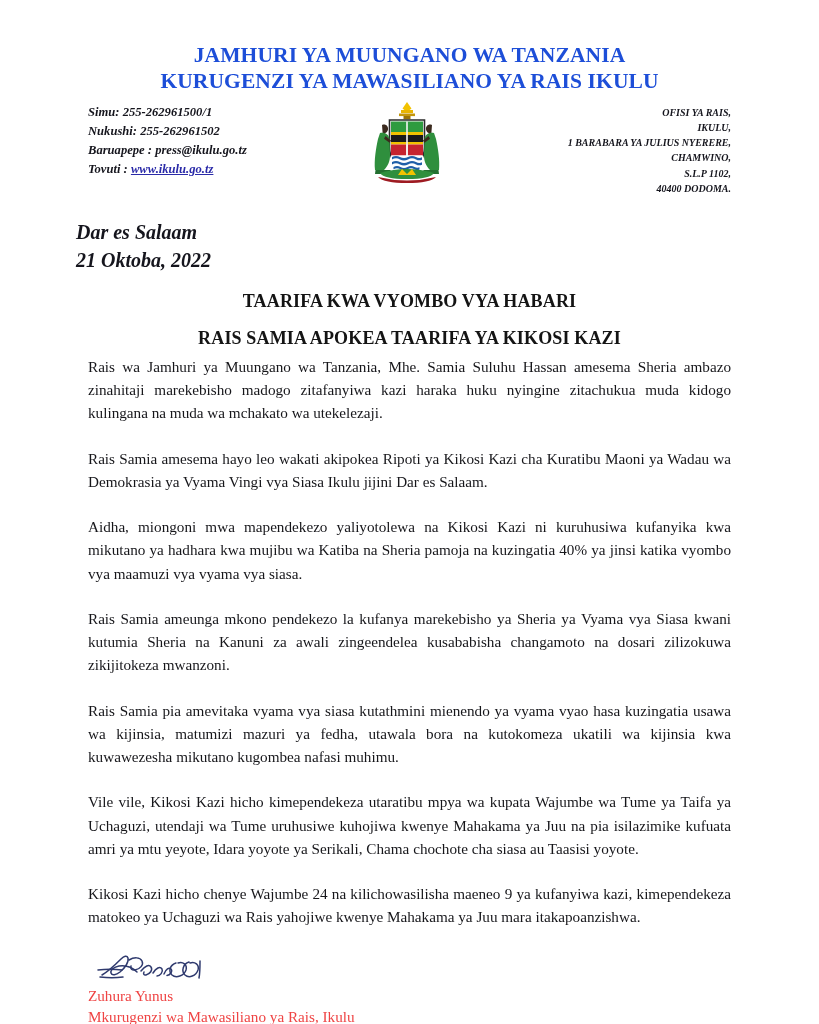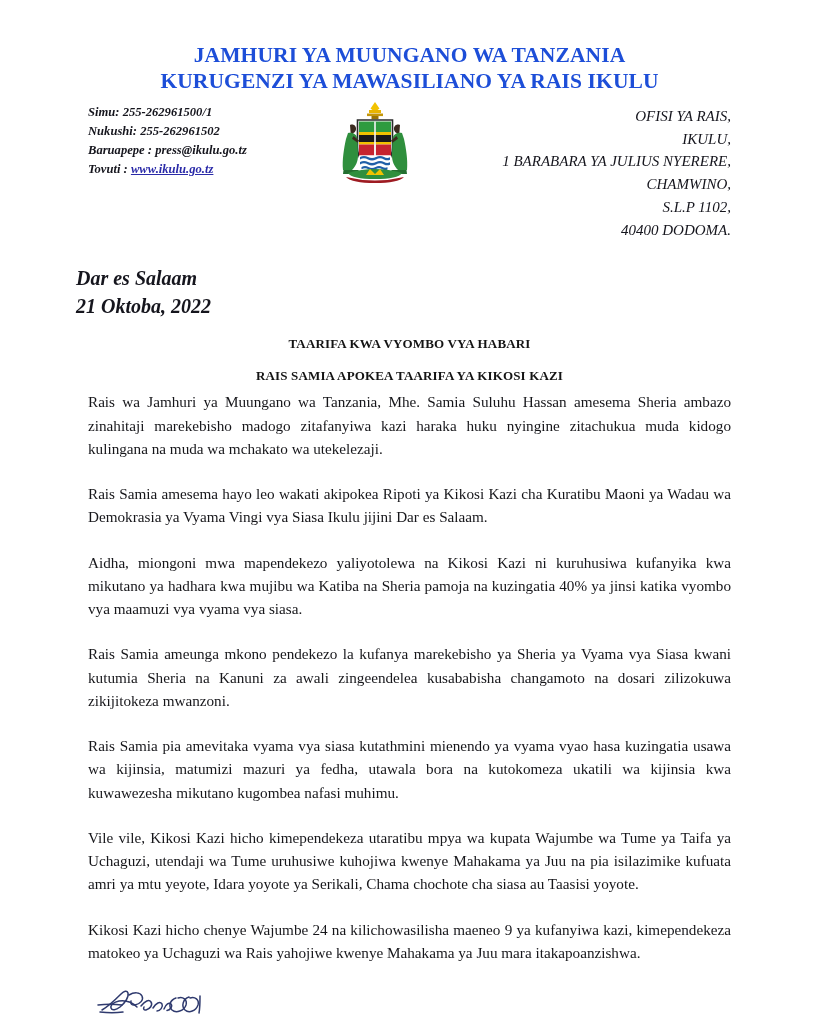--- a/index.html
+++ b/index.html
@@ -52,22 +52,22 @@
     padding-top: 2px;
     color: #15151d;
   }
   .contact-left .web-link {
     color: #2a2aa8;
     text-decoration: underline;
     margin-top: 24px;
   }
   .contact-right {
     font-style: italic;
-    font-weight: normal;
-    font-size: 15px;
+    font-weight: bold;
+    font-size: 10px;
     line-height: 1.52;
     text-align: right;
     white-space: nowrap;
     padding-top: 4px;
     color: #15151d;
   }
 
   
   .emblem {
     width: 78px;
@@ -87,21 +87,21 @@
     color: #15151d;
   }
 
   
   .doc-headings {
     margin-top: 16px;
     text-align: center;
   }
   .doc-heading {
     font-weight: bold;
-    font-size: 13px;
+    font-size: 18px;
     letter-spacing: 0.15px;
     color: #141414;
   }
   .doc-heading + .doc-heading {
     margin-top: 16px;
   }
 
   
   .body-text {
     padding: 0 88px;

